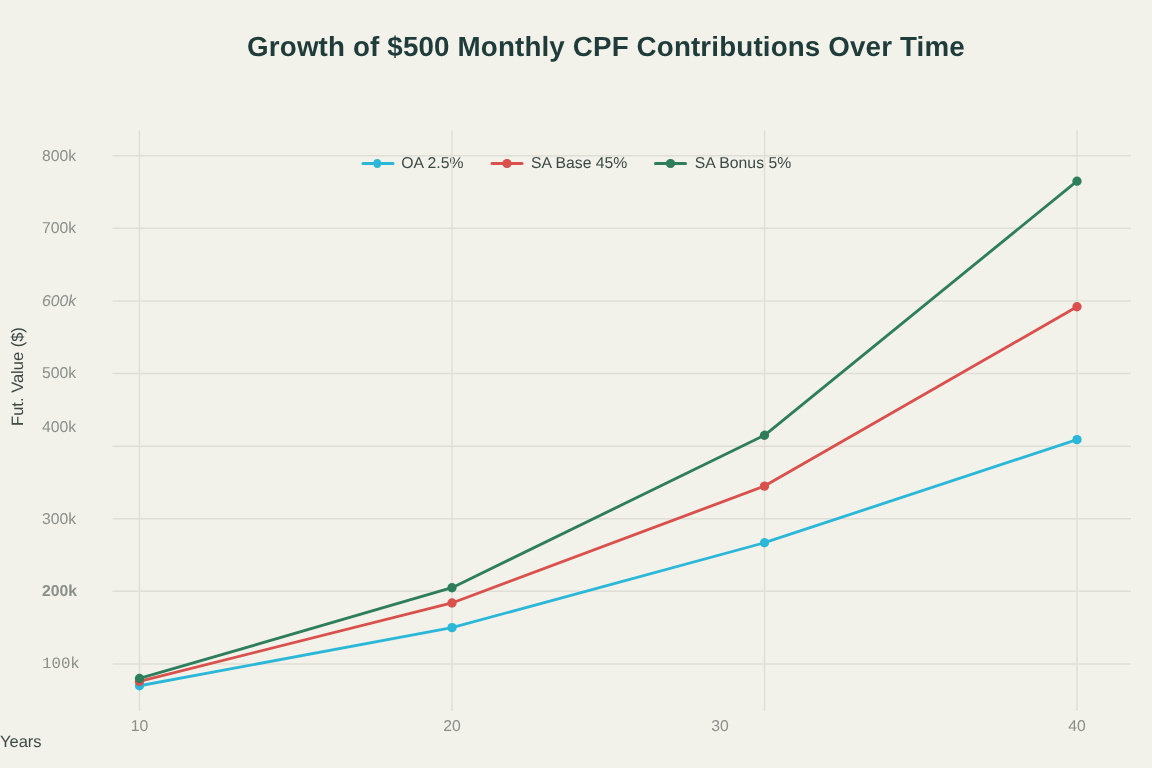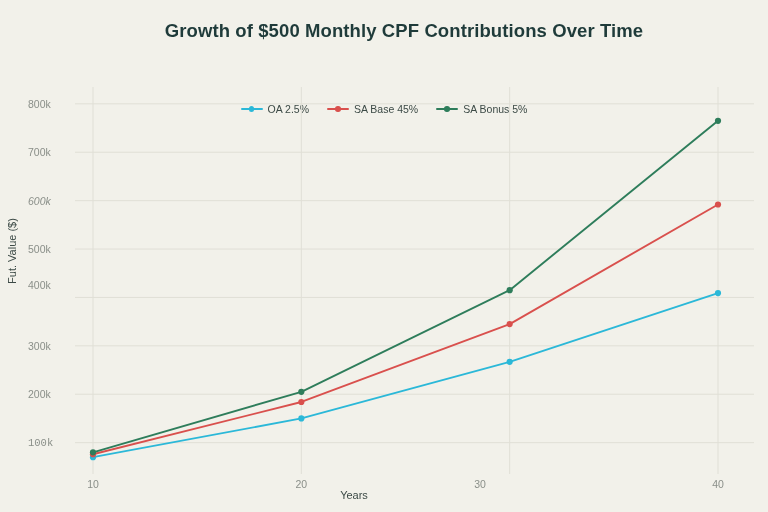--- a/index.html
+++ b/index.html
@@ -103,21 +103,20 @@
     font-size: 11px;
     color: #3c4a46;
     transform: rotate(-90deg);
     transform-origin: center center;
   }
   .x-axis-title {
     position: absolute;
     left: 0;
     top: 489px;
     width: 708px;
-    text-align: center;
     font-size: 11px;
     color: #3c4a46;
   }
   .tick-label {
     position: absolute;
     font-size: 10.5px;
     color: #8a8f89;
     white-space: nowrap;
   }
   .tick-label.y {
@@ -185,21 +184,21 @@
         <circle cx="509.66666666666663" cy="324.06" r="3.1" fill="#d9504d"></circle>
         <circle cx="718" cy="204.512" r="3.1" fill="#d9504d"></circle>
         <polyline points="93,452.32 301.3333333333333,391.82 509.66666666666663,290.18 718,120.78000000000003" fill="none" stroke="#2e7d5b" stroke-width="1.9" stroke-linejoin="round" stroke-linecap="round"></polyline>
         <circle cx="93" cy="452.32" r="3.1" fill="#2e7d5b"></circle>
         <circle cx="301.3333333333333" cy="391.82" r="3.1" fill="#2e7d5b"></circle>
         <circle cx="509.66666666666663" cy="290.18" r="3.1" fill="#2e7d5b"></circle>
         <circle cx="718" cy="120.78000000000003" r="3.1" fill="#2e7d5b"></circle>
       </svg>
     <div id="tick-layer">
         <div class="tick-label y" style="left: 28px; width: 48px; top: 442.64px; font-family: Liberation Mono, monospace;">100k</div>
-        <div class="tick-label y" style="left: 28px; width: 48px; top: 394.24px;">200k</div>
+        <div class="tick-label y" style="left: 28px; width: 48px; top: 394.24px; font-weight: bold;">200k</div>
         <div class="tick-label y" style="left: 28px; width: 48px; top: 345.84px;">300k</div>
         <div class="tick-label y" style="left: 28px; width: 48px; top: 285px;">400k</div>
         <div class="tick-label y" style="left: 28px; width: 48px; top: 249.04px;">500k</div>
         <div class="tick-label y" style="left: 28px; width: 48px; top: 200.64px; font-style: italic;">600k</div>
         <div class="tick-label y" style="left: 28px; width: 48px; top: 152.24px;">700k</div>
         <div class="tick-label y" style="left: 28px; width: 48px; top: 103.84px;">800k</div>
         <div class="tick-label x" style="left: 93px; top: 478px;">10</div>
         <div class="tick-label x" style="left: 301.333px; top: 478px;">20</div>
         <div class="tick-label x" style="left: 480px; top: 478px;">30</div>
         <div class="tick-label x" style="left: 718px; top: 478px;">40</div>

